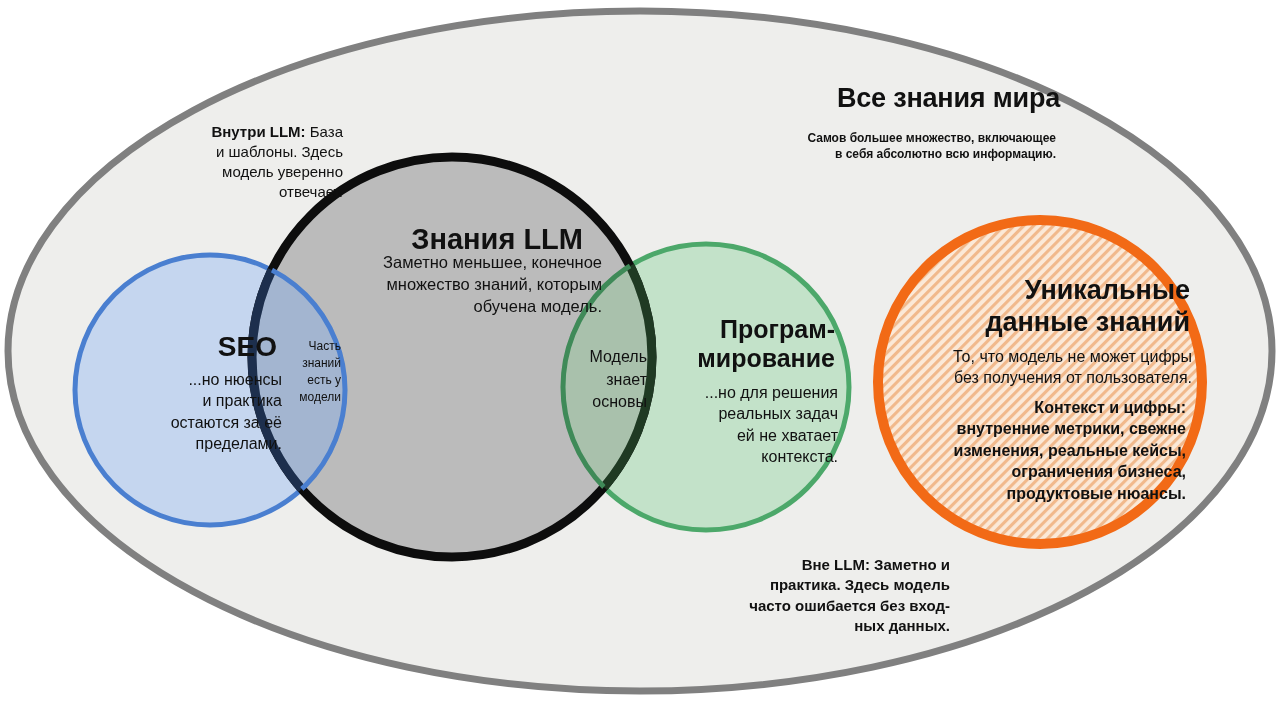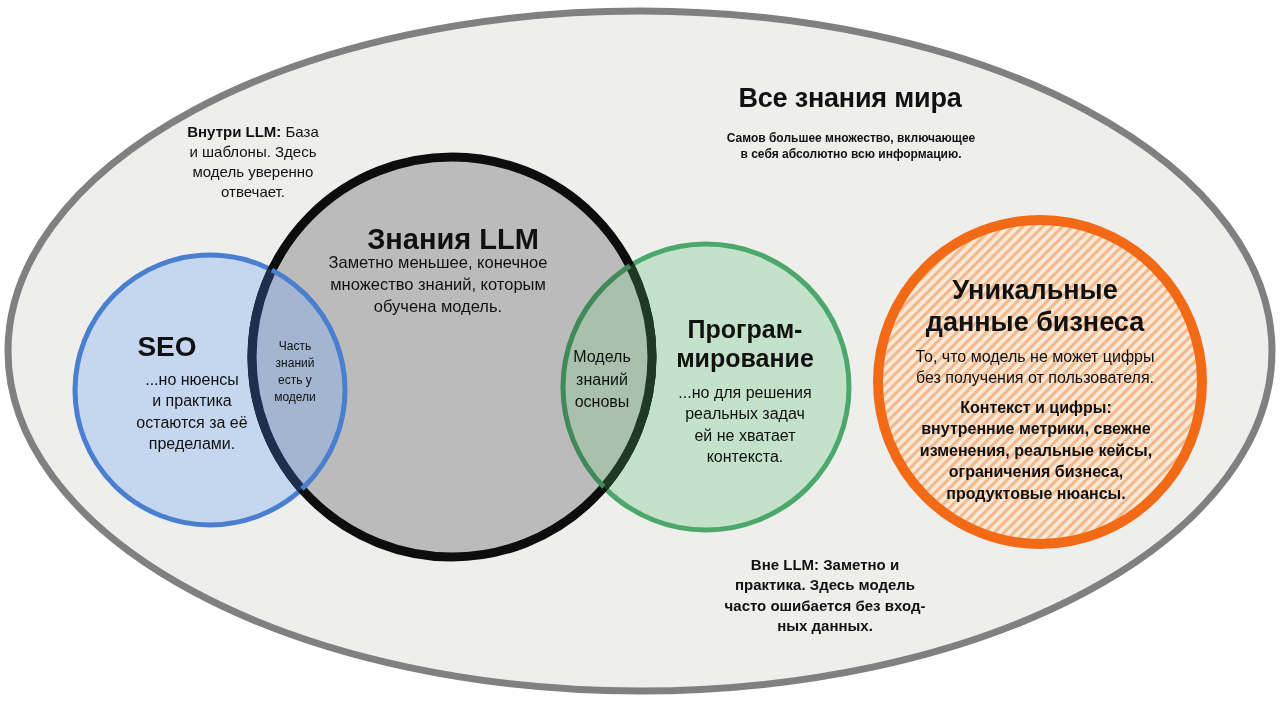--- a/index.html
+++ b/index.html
@@ -19,21 +19,21 @@
     width: 1280px;
     height: 702px;
   }
   #venn-canvas {
     position: absolute;
     left: 0;
     top: 0;
   }
   .lbl {
     position: absolute;
-    text-align: center;
+    text-align: right;
     line-height: 1.22;
     color: #111111;
     white-space: pre-line;
   }
   
   #universe-title {
     left: 640px;
     top: 82px;
     width: 420px;
     font-size: 27px;
@@ -61,21 +61,21 @@
   #note-outside {
     left: 700px;
     top: 555px;
     width: 250px;
     font-size: 15px;
     font-weight: bold;
     line-height: 1.36;
   }
   
   #seo-title {
-    left: 82px;
+    left: 107px;
     top: 330px;
     width: 170px;
     font-size: 28px;
     font-weight: bold;
   }
   #seo-body {
     left: 102px;
     top: 369px;
     width: 180px;
     font-size: 16px;
@@ -91,21 +91,21 @@
   }
   
   #llm-title {
     left: 323px;
     top: 222px;
     width: 260px;
     font-size: 29px;
     font-weight: bold;
   }
   #llm-body {
-    left: 302px;
+    left: 330px;
     top: 251px;
     width: 272px;
     font-size: 16.5px;
     line-height: 1.34;
   }
   
   #llm-prog-overlap {
     left: 557px;
     top: 346px;
     width: 90px;
@@ -226,32 +226,32 @@
 знаний
 есть у
 модели</div>
 
   <div class="lbl" id="llm-title">Знания LLM</div>
   <div class="lbl" id="llm-body">Заметно меньшее, конечное
 множество знаний, которым
 обучена модель.</div>
 
   <div class="lbl" id="llm-prog-overlap">Модель
-знаний
+знает
 основы</div>
 
   <div class="lbl" id="prog-title">Програм-
 мирование</div>
   <div class="lbl" id="prog-body">...но для решения
 реальных задач
 ей не хватает
 контекста.</div>
 
   <div class="lbl" id="unique-title">Уникальные
-данные бизнеса</div>
+данные знаний</div>
   <div class="lbl" id="unique-sub">То, что модель не может цифры
 без получения от пользователя.</div>
   <div class="lbl" id="unique-detail">Контекст и цифры:
 внутренние метрики, свежне
 изменения, реальные кейсы,
 ограничения бизнеса,
 продуктовые нюансы.</div>
 
 </div>
 

